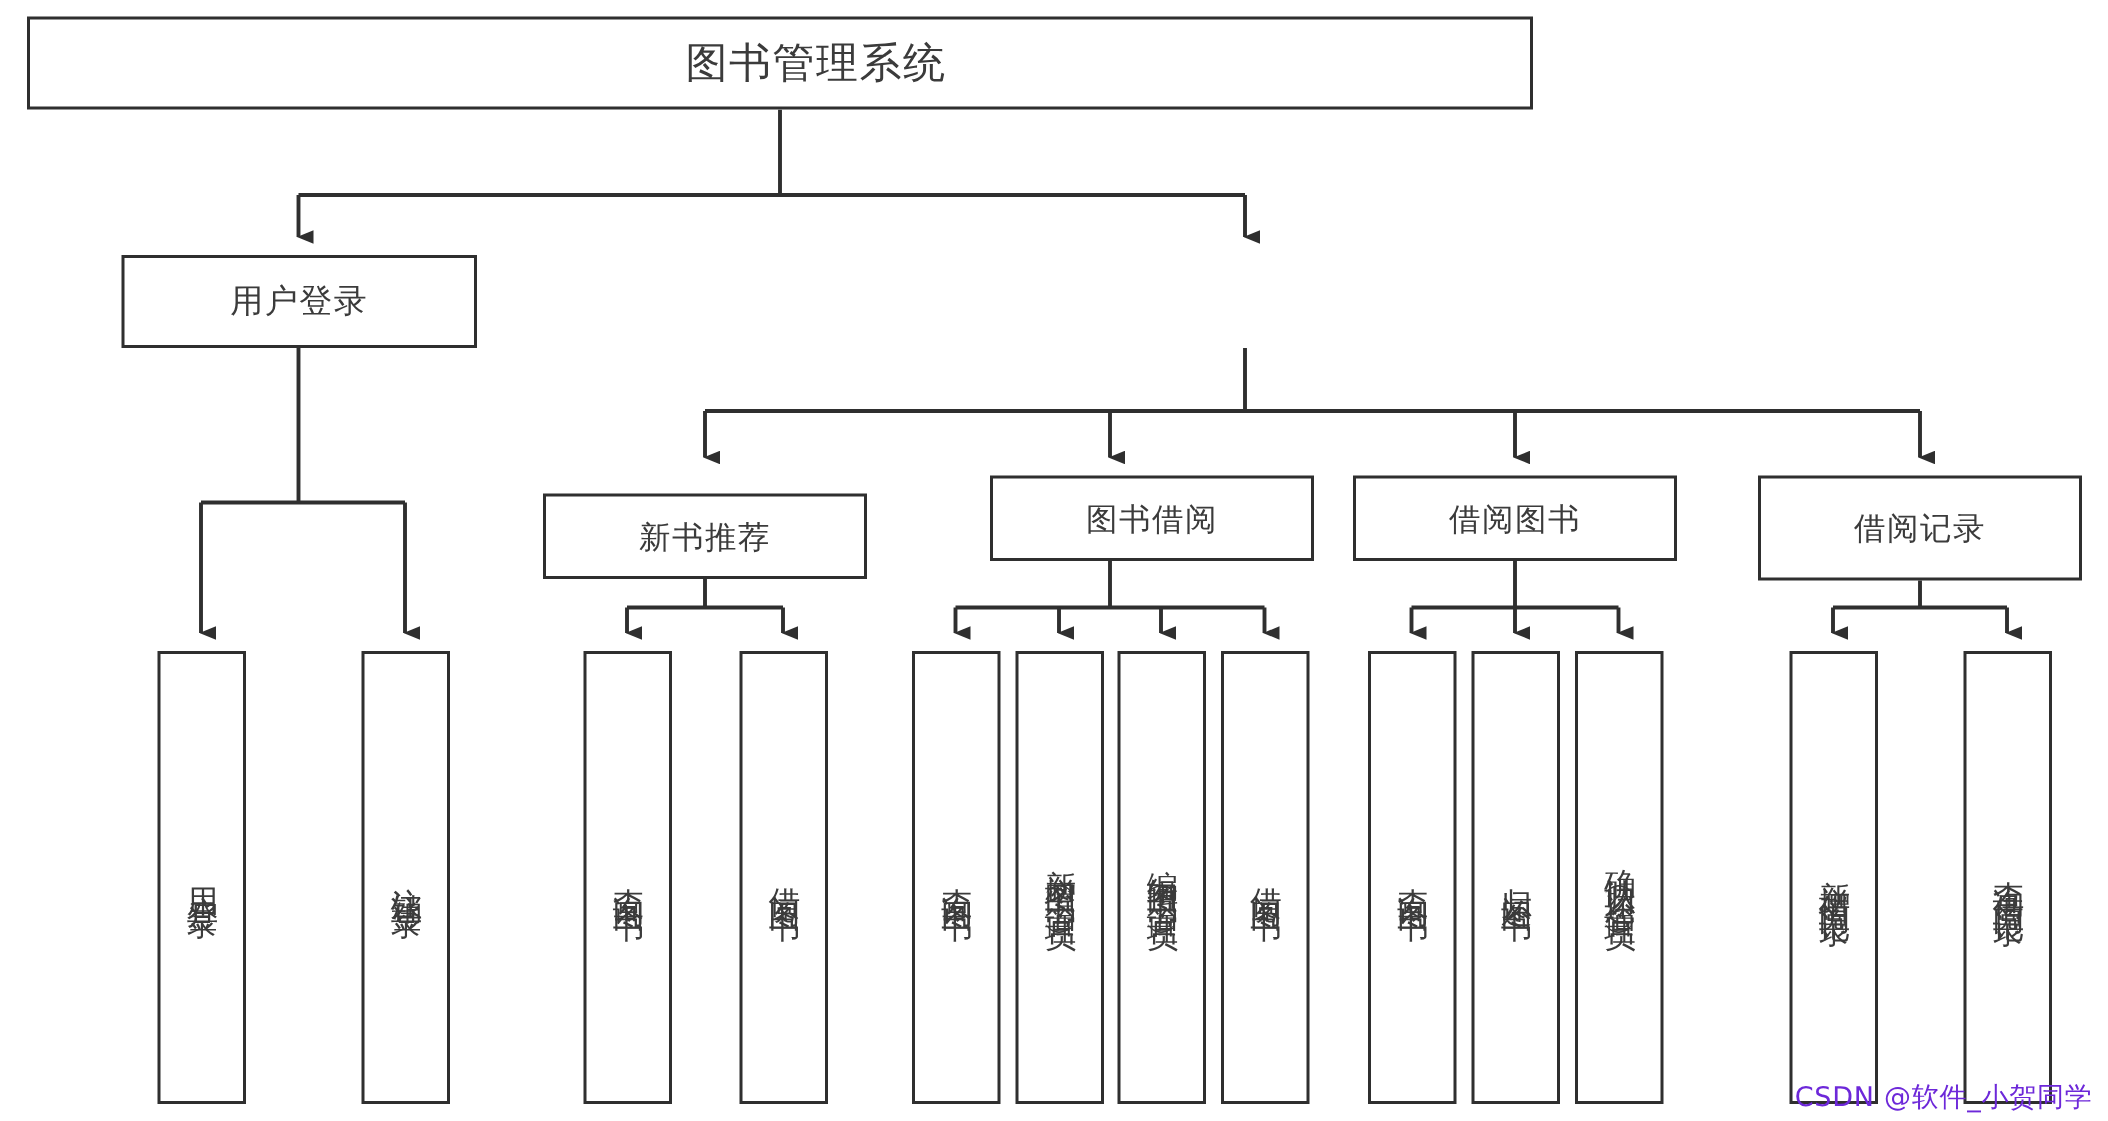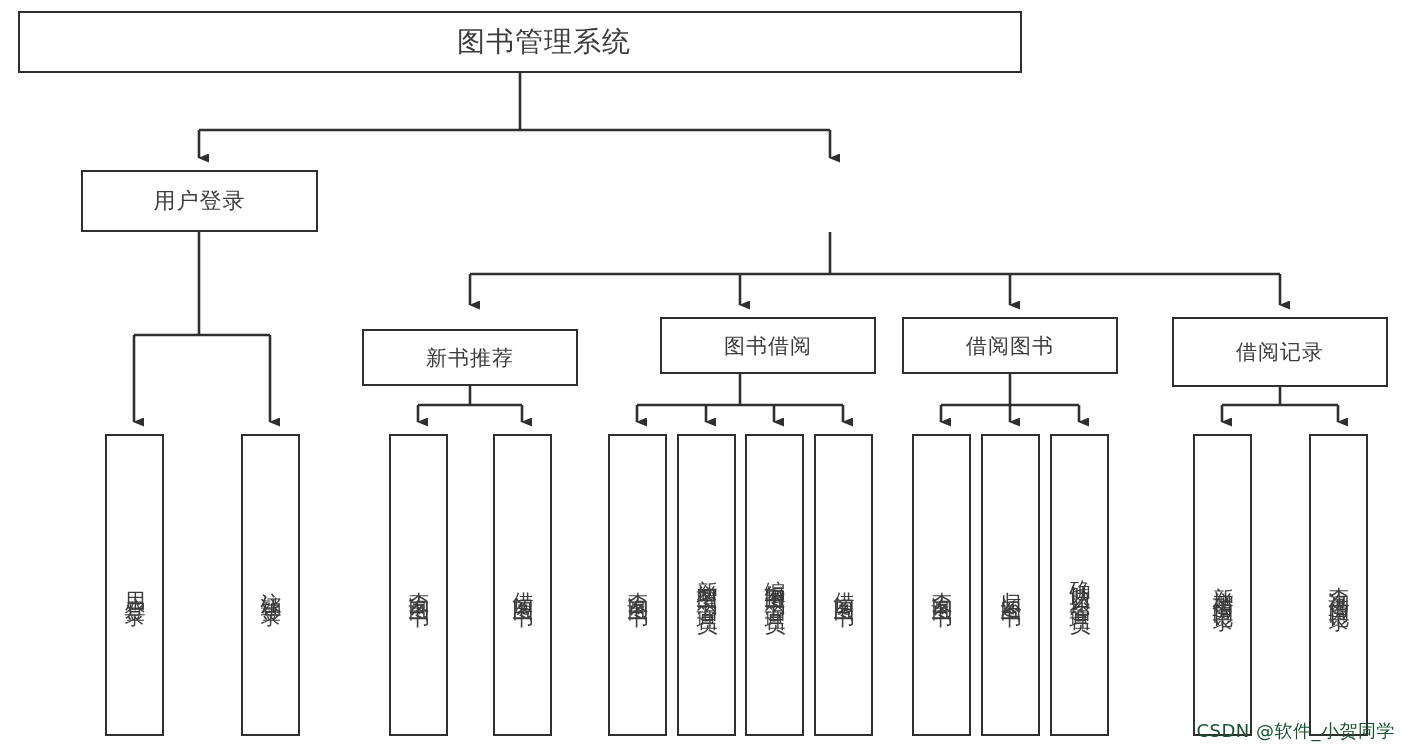--- a/index.html
+++ b/index.html
@@ -63,21 +63,21 @@
     text-orientation: upright;
     letter-spacing: 5px;
     line-height: 1;
     white-space: nowrap;
   }
   #watermark {
     position: absolute;
     right: 10px;
     bottom: 4px;
     font-size: 18px;
-    color: #14532d;
+    color: #6d28d9;
     letter-spacing: 0.5px;
     z-index: 3;
     white-space: nowrap;
     pointer-events: none;
   }
 </style>
 </head>
 <body>
 
 <div id="diagram-root">

